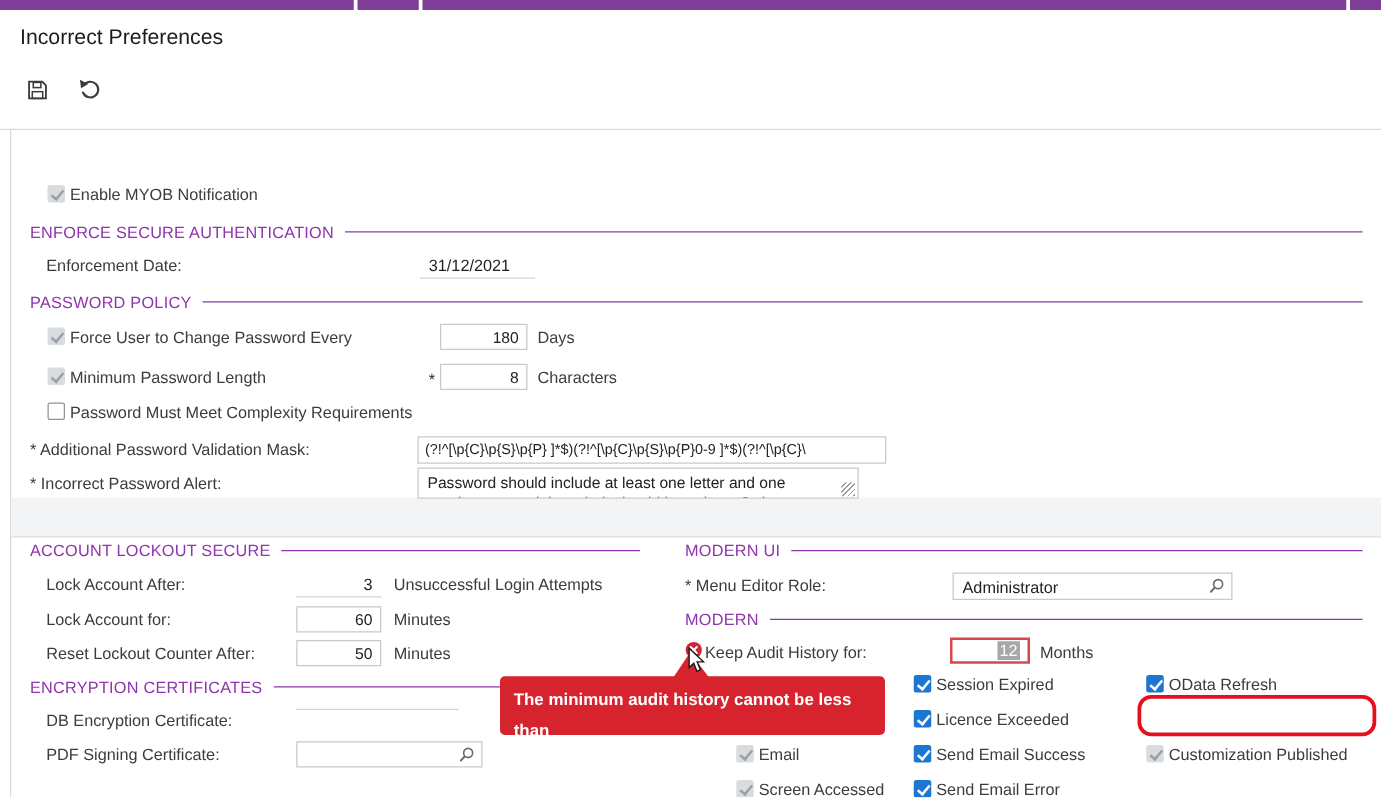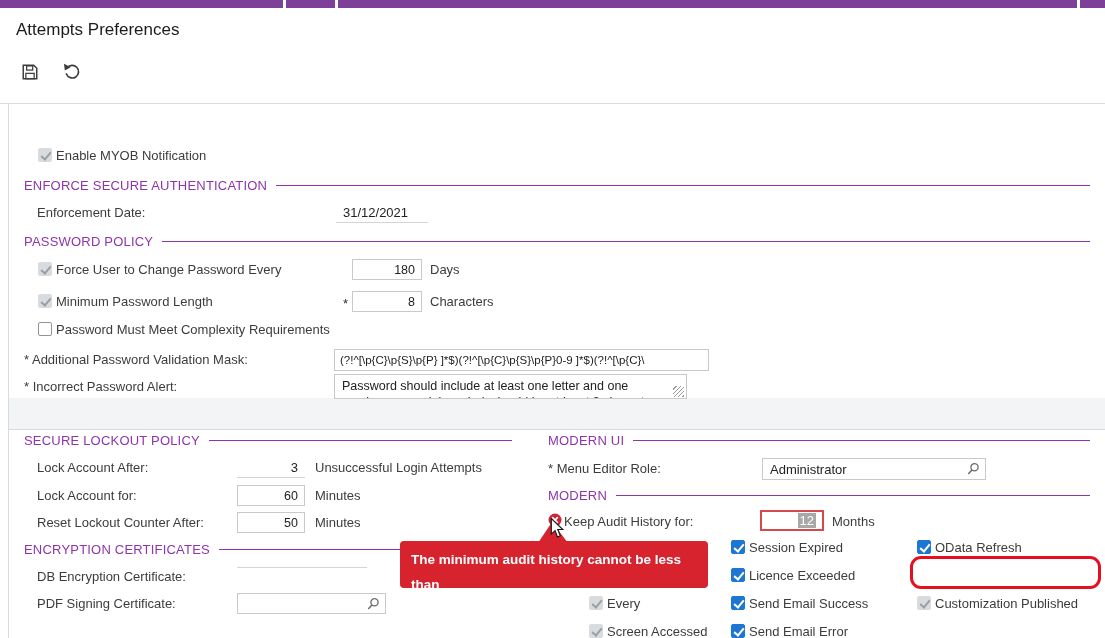--- a/index.html
+++ b/index.html
@@ -71,21 +71,21 @@
 </head>
 <body>
 
 <div id="stage">
 
   <div class="tabseg" style="left:0;width:283px;"></div>
   <div class="tabseg" style="left:286px;width:49px;"></div>
   <div class="tabseg" style="left:338px;width:739px;"></div>
   <div class="tabseg" style="left:1080px;width:25px;"></div>
 
-  <div class="abs page-title" style="left:16px;top:20px;">Attempts Preferences</div>
+  <div class="abs page-title" style="left:16px;top:20px;">Incorrect Preferences</div>
 
   <div class="tool-btn" style="left:21px;top:63px;">
     <svg width="18" height="18" viewBox="0 0 16 16">
       <path d="M2 2 h9.3 L14 4.7 V14 H2 Z" fill="none" stroke="#3c3c3c" stroke-width="1.3"></path>
       <rect x="5" y="2.6" width="5.4" height="3.7" fill="none" stroke="#3c3c3c" stroke-width="1.1"></rect>
       <rect x="4.3" y="9.2" width="7.4" height="4.8" fill="none" stroke="#3c3c3c" stroke-width="1.1"></rect>
     </svg>
   </div>
   <div class="tool-btn" style="left:63px;top:63px;">
     <svg width="19" height="17" viewBox="0 0 19 17">
@@ -140,21 +140,21 @@
   <input class="txt" style="left: 334px; top: 349px; width: 375px; height: 22px; font-size: 11.5px; padding: 0px 5px;" value="(?!^[\p{C}\p{S}\p{P} ]*$)(?!^[\p{C}\p{S}\p{P}0-9 ]*$)(?!^[\p{C}\">
 
   <div class="lbl" style="left:24px;top:379px;"><span>*</span> <span>Incorrect Password Alert:</span></div>
   <div class="ta" style="left:334px;top:374px;width:353px;height:25px;">
     <div>Password should include at least one letter and one</div>
     <div>number or special symbol, should be at least 8 characters long</div>
   </div>
   <div class="resize-h" style="position:absolute;left:673px;top:386px;"></div>
 
   <div class="sec" style="left:24px;top:432px;width:488px;">
-    <span class="hdr">SECURE LOCKOUT POLICY</span>
+    <span class="hdr">ACCOUNT LOCKOUT SECURE</span>
     <span class="rule"></span>
   </div>
   <div class="lbl" style="left:37px;top:460px;">Lock Account After:</div>
   <div class="ro num" style="left:237px;top:458px;width:68px;">3</div>
   <div class="unit" style="left:315px;top:460px;">Unsuccessful Login Attempts</div>
 
   <div class="lbl" style="left:37px;top:488px;">Lock Account for:</div>
   <input class="txt num" style="left: 237px; top: 485px; width: 68px; height: 21px;" value="60">
   <div class="unit" style="left:315px;top:488px;">Minutes</div>
 
@@ -202,21 +202,21 @@
     <line x1="9.4" y1="4.6" x2="4.6" y2="9.4" stroke="#fff" stroke-width="1.6" stroke-linecap="round"></line>
   </svg>
   <div class="lbl" style="left:564px;top:514px;">Keep Audit History for:</div>
   <div class="err-input" style="left:760px;top:510px;width:64px;height:21px;">
     <span class="sel12">12</span>
   </div>
   <div class="unit" style="left:832px;top:514px;">Months</div>
 
   <div class="cbrow" style="left:589px;top:596px;">
     <span class="cb checked disabled"></span>
-    <span class="cblbl">Every</span>
+    <span class="cblbl">Email</span>
   </div>
   <div class="cbrow" style="left:589px;top:624px;">
     <span class="cb checked disabled"></span>
     <span class="cblbl">Screen Accessed</span>
   </div>
 
   <div class="cbrow" style="left:731px;top:540px;">
     <span class="cb checked"></span>
     <span class="cblbl">Session Expired</span>
   </div>

